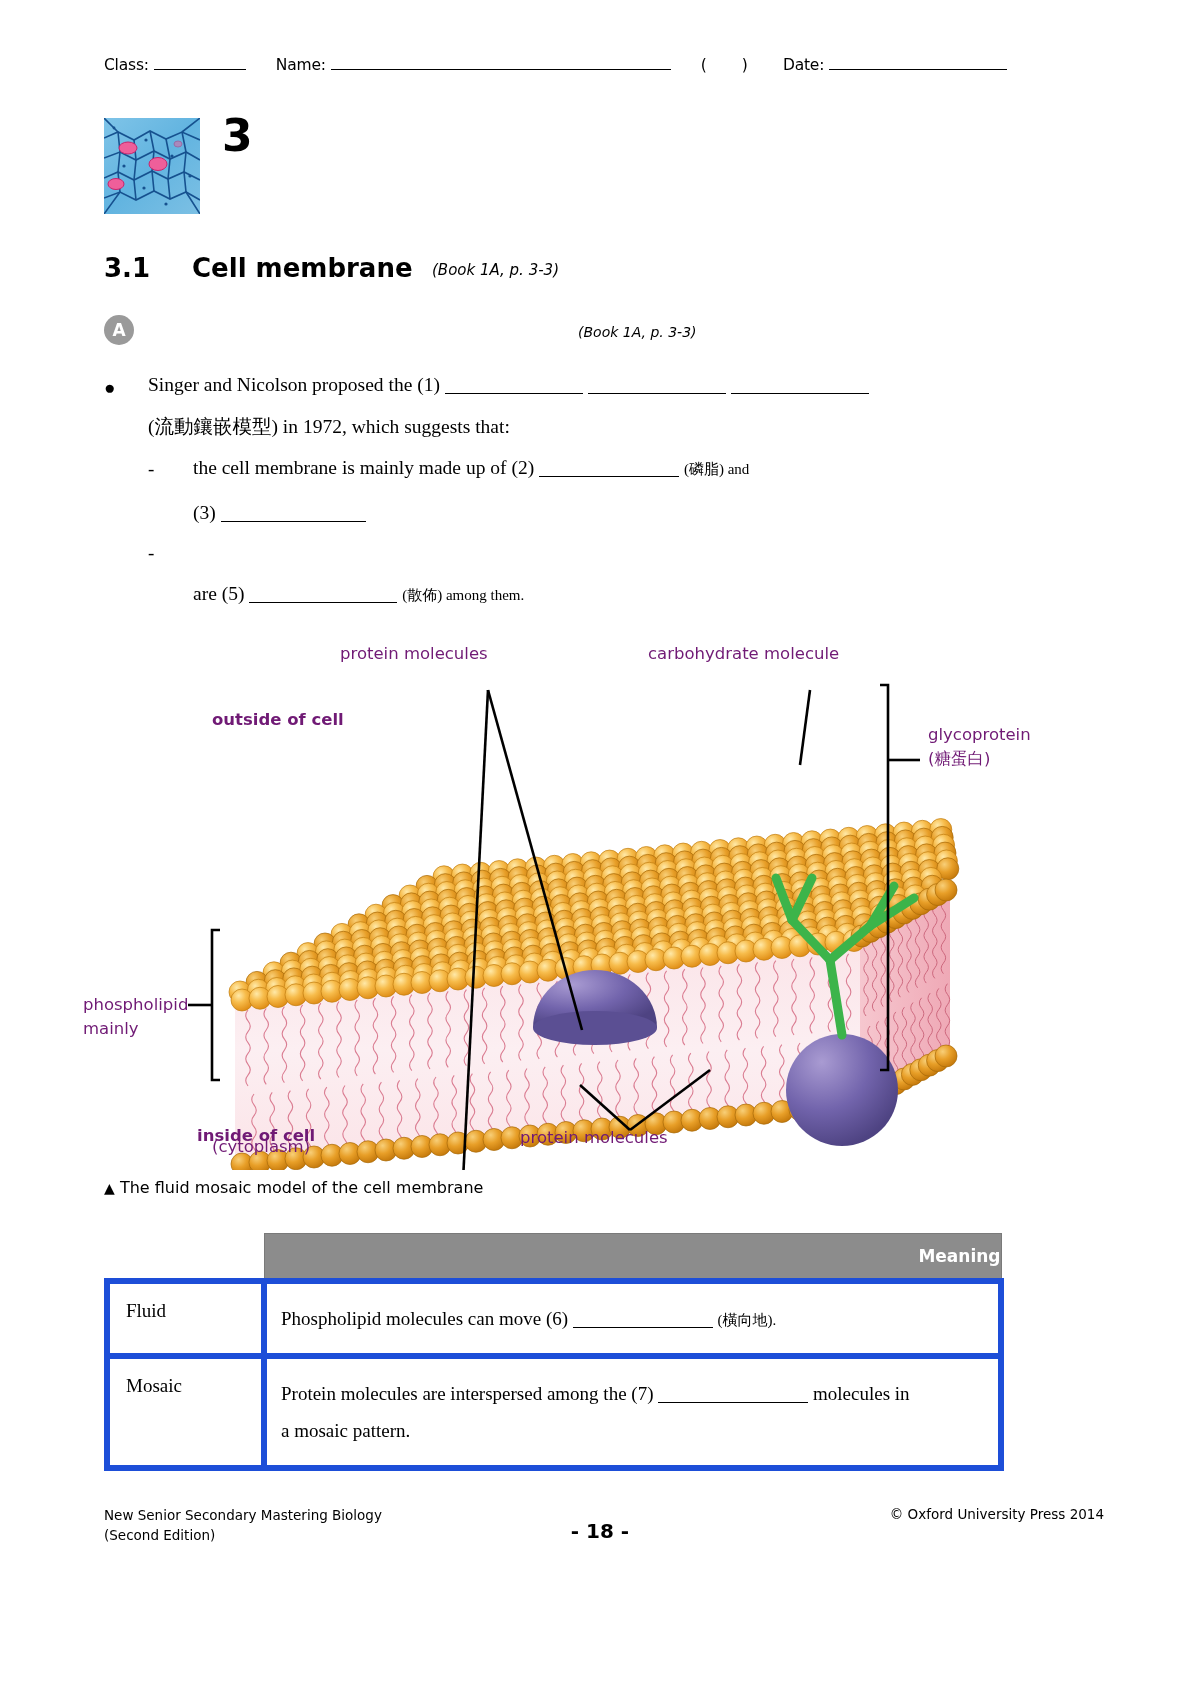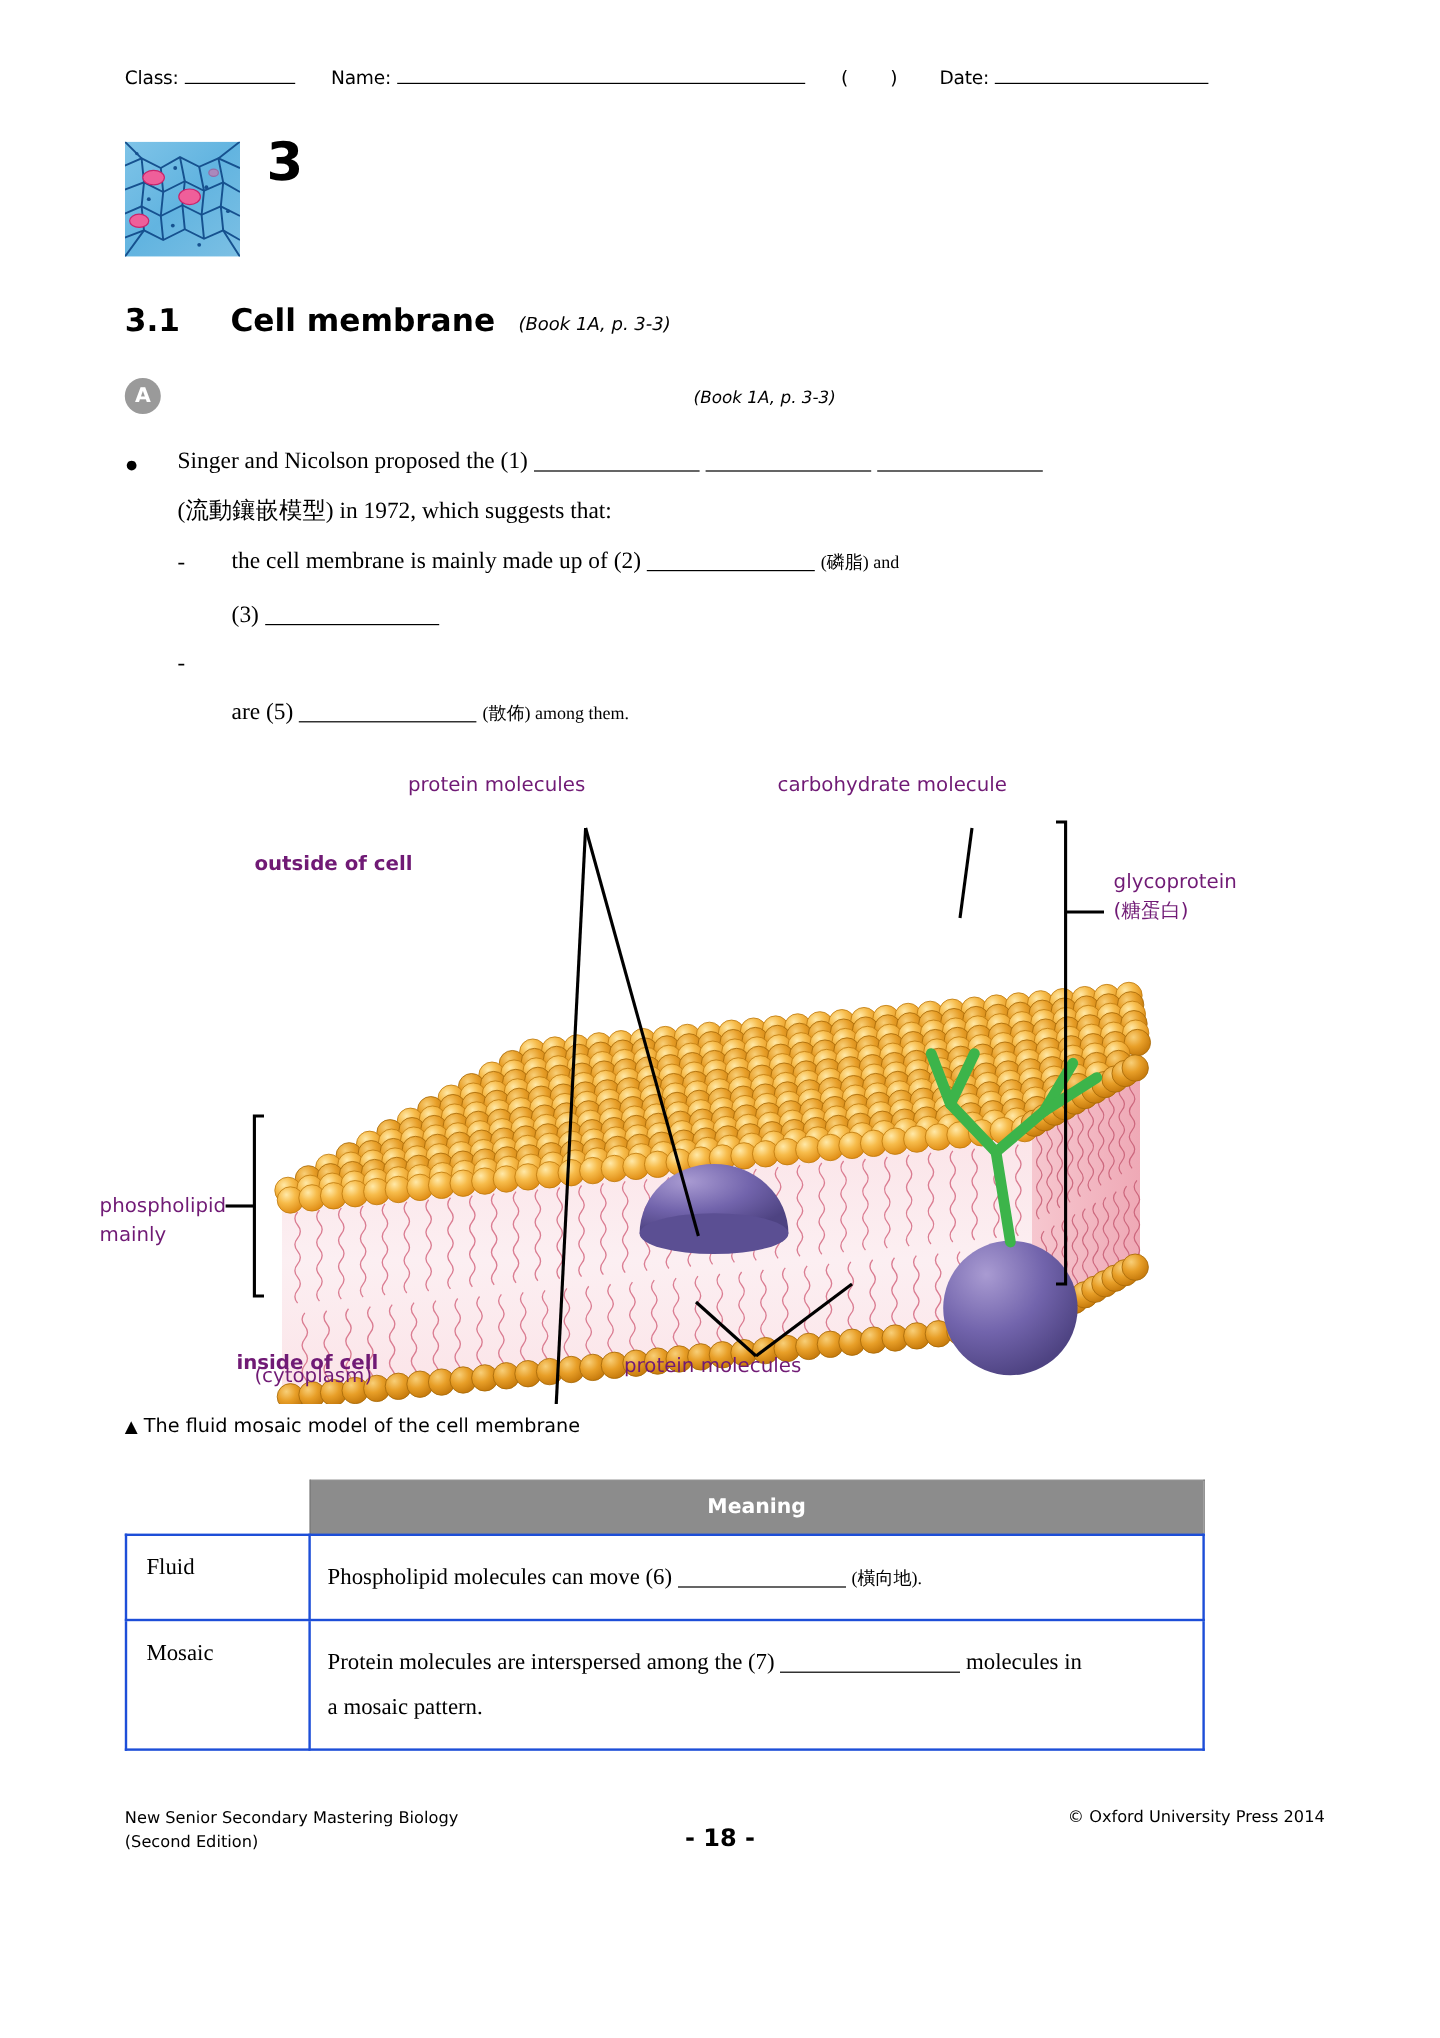--- a/index.html
+++ b/index.html
@@ -105,26 +105,26 @@
     font-family:"DejaVu Sans", sans-serif; font-size:16px;
   }
   .caption .tri { font-size:14px; }
 
   
   table.meaning {
     position:absolute; left:104px; top:1233px;
     width:900px; border-collapse:collapse;
     font-size:19px;
   }
-  table.meaning td, table.meaning th { border:2px solid #1d4ed8; }
+  table.meaning td, table.meaning th { border:6px solid #1d4ed8; }
   table.meaning th.blankcorner { border:none; background:transparent; }
   table.meaning th.mhead {
     background:#8c8c8c; color:#fff;
     font-family:"DejaVu Sans", sans-serif; font-weight:bold; font-size:17px;
-    padding:12px 0; border:1px solid #7a7a7a;
+    padding:12px 0; border:1px solid #7a7a7a;text-align:right;
   }
   table.meaning td.k { width:135px; padding:16px 0 16px 16px; vertical-align:top; }
   table.meaning td.v { padding:16px 14px; vertical-align:top; line-height:1.95; }
 
   
   .foot-l {
     position:absolute; left:104px; top:1506px;
     font-family:"DejaVu Sans", sans-serif; font-size:13.5px; line-height:1.45;
   }
   .foot-c {

